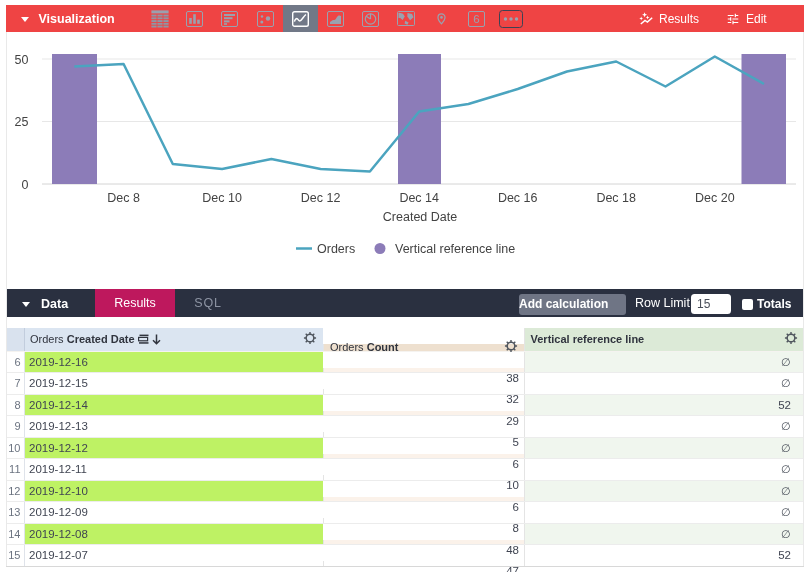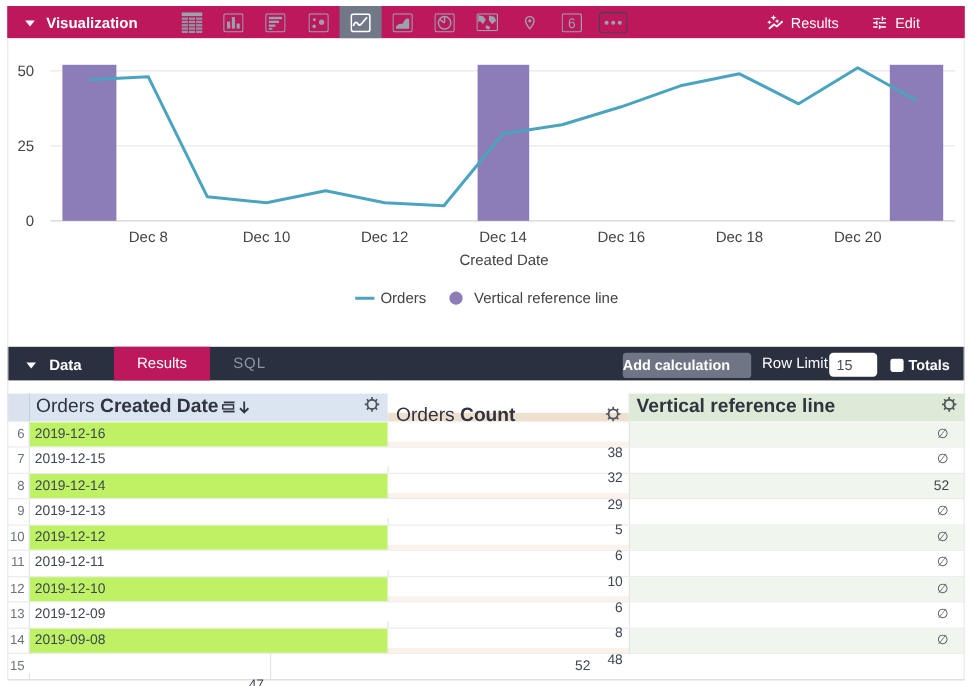--- a/index.html
+++ b/index.html
@@ -1,18 +1,18 @@
 <!DOCTYPE html>
 <html><head>
 <meta charset="utf-8">
 <style>
 * { margin:0; padding:0; box-sizing:border-box; }
 html,body { width:810px; height:572px; background:#fff; font-family:"Liberation Sans", sans-serif; }
 .page { position:absolute; left:6px; top:5px; width:798px; }
-.tbar { position:relative; height:27px; background:#be185d; color:#fff; }
+.tbar { position:relative; height:27px; background:#ef4444; color:#fff; }
 .tbar .caret { position:absolute; left:15px; top:11.5px; width:0; height:0; border-left:4px solid transparent; border-right:4px solid transparent; border-top:5px solid #fff; }
 .tbar .label { position:absolute; left:32.5px; top:6.5px; font-size:12.5px; font-weight:bold; }
 .icons { position:absolute; left:136px; top:0; height:27px; display:flex; }
 .icell { width:35.2px; height:27px; display:flex; align-items:center; justify-content:center; }
 .icell.sel { background:#717887; }
 .icell svg { display:block; }
 .rt { position:absolute; top:0; height:27px; display:flex; align-items:center; font-size:12px; color:#fff; }
 .rt svg { margin-right:6px; }
 
 .chart { position:relative; height:257px; background:#fff; }
@@ -27,21 +27,21 @@
 .rowlimit { position:absolute; left:629px; top:7px; font-size:12.5px; }
 .limitbox { position:absolute; left:685px; top:5px; width:40px; height:20px; background:#fff; border-radius:3.5px; color:#4a4f5a; font-size:12px; line-height:20px; padding-left:6px; }
 .chk { position:absolute; left:736px; top:10px; width:11px; height:10.5px; background:#fff; border-radius:2px; }
 .totals { position:absolute; left:751px; top:7.5px; font-size:12px; font-weight:bold; }
 .gap { height:10.5px; background:#fff; }
 
 .tbl { font-size:11.5px; color:#404552; border-bottom:1px solid #d8d8d8; width:798px; }
 .vline { position:absolute; top:27px; width:1px; height:534px; background:#e9e9e9; z-index:5; }
 .trow { display:flex; height:21.5px; border-top:1px solid #ececec; }
 #rows .trow:first-child { border-top-color:#f5f3f0; }
-.thead { display:flex; height:23px; font-size:16px; }
+.thead { display:flex; height:23px; font-size:11px; }
 .c0 { width:18px; }
 .c1 { width:299px; border-left:1px solid #dfe3ea; }
 .c2 { width:200.5px; border-left:1px solid #e4e4e4;margin-top:16px; }
 .c3 { width:280.5px; border-left:1px solid #e4e4e4; }
 .thead .c0 { background:#d9e2ee; }
 .thead .c1 { background:#dbe5f1; display:flex; align-items:center; padding:0 6px 0 5px; color:#30343e; border-left-color:#c2cddd; }
 .thead .c2 { background:#eee0cf; display:flex; align-items:center; padding:0 6px; color:#30343e; }
 .thead .c3 { background:#dcead7; display:flex; align-items:center; padding:0 6px; color:#30343e; }
 .thead .gear { margin-left:auto; }
 .trow .c0 { color:#6b7380; text-align:right; padding-right:3.5px; line-height:20.5px; font-size:11px; }
@@ -294,24 +294,25 @@
           <div class="c3 null" style="padding-right:13.5px;">∅</div>
         </div>
         <div class="trow">
           <div class="c0">13</div>
           <div class="c1">2019-12-09</div>
           <div class="c2">8</div>
           <div class="c3 null" style="padding-right:13.5px;">∅</div>
         </div>
         <div class="trow tint">
           <div class="c0">14</div>
-          <div class="c1">2019-09-08</div>
+          <div class="c1">2019-12-08</div>
           <div class="c2">48</div>
           <div class="c3 null" style="padding-right:13.5px;">∅</div>
         </div>
         <div class="trow">
           <div class="c0">15</div>
+          <div class="c1">2019-12-07</div>
           <div class="c2">47</div>
           <div class="c3">52</div>
         </div>
       </div>
   </div>
 </div>
 
 </body></html>

